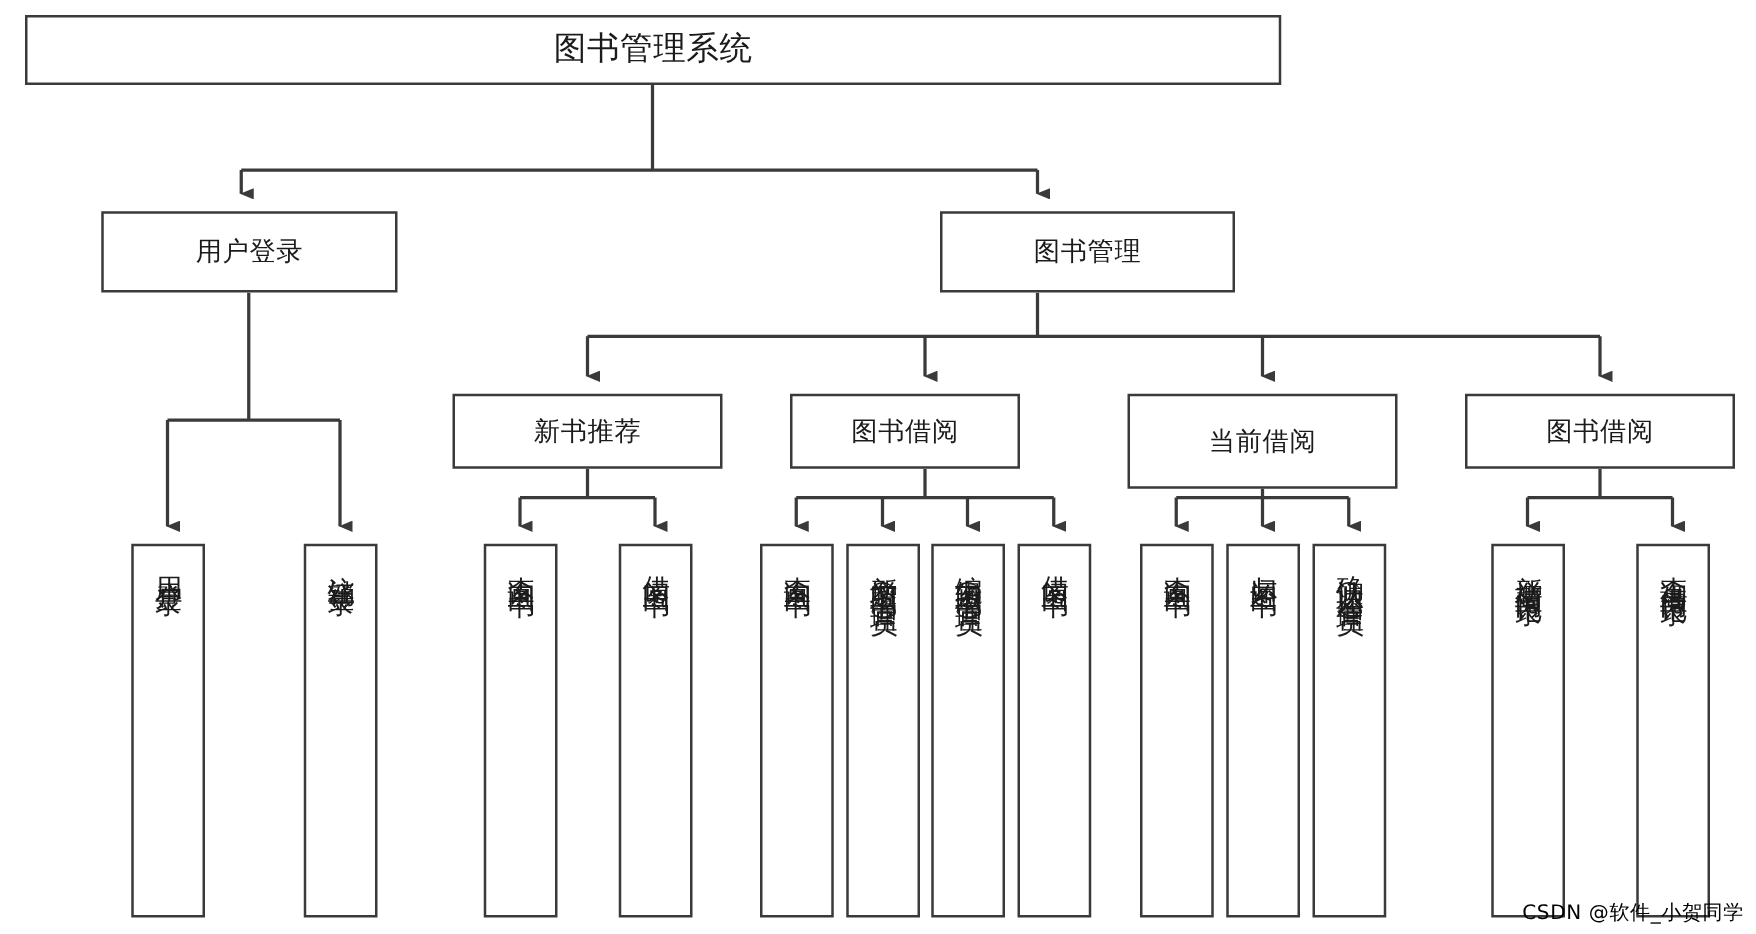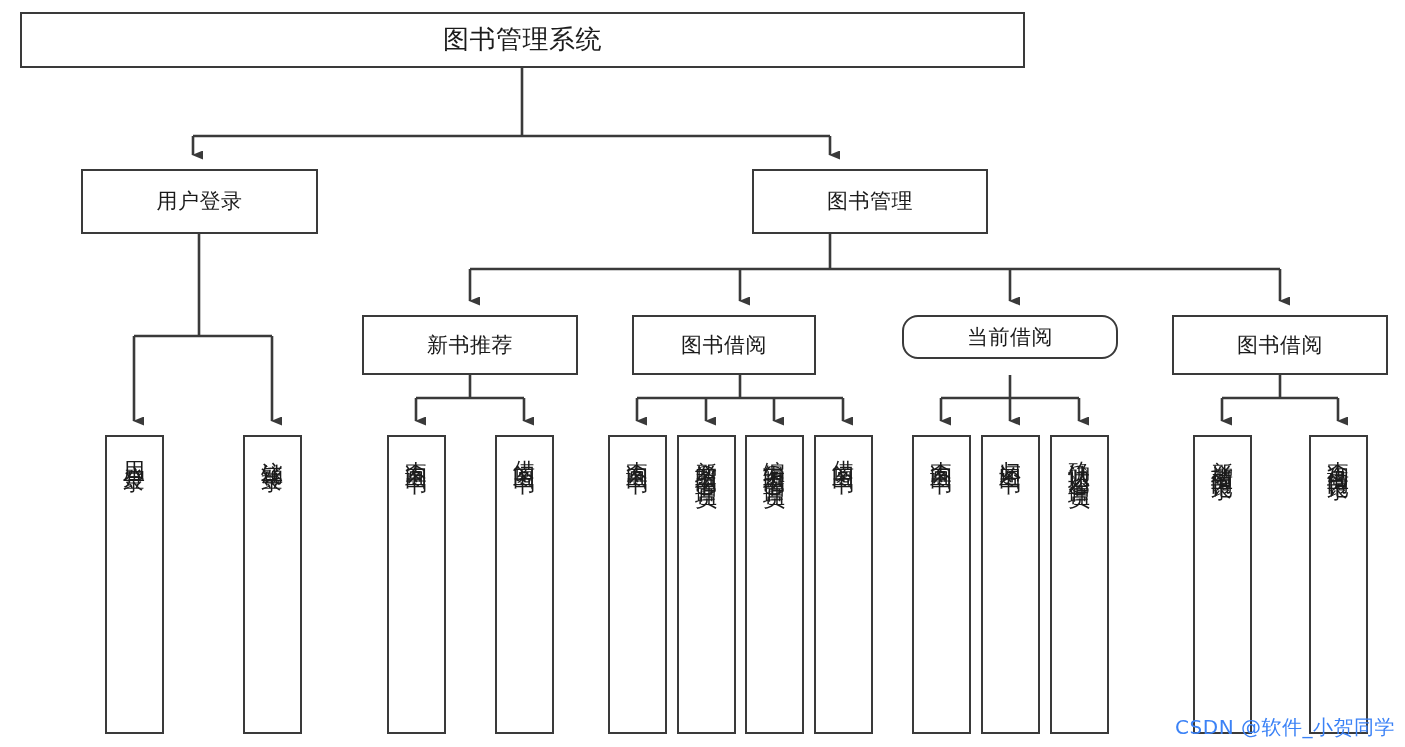--- a/index.html
+++ b/index.html
@@ -63,22 +63,22 @@
     font-size: 22px;
     line-height: 1.05;
     letter-spacing: 4px;
     white-space: normal;
     margin: 0 auto;
   }
   .watermark {
     position: absolute;
     right: 10px;
     bottom: 6px;
-    font-size: 20px;
-    color: #3b82f6;
+    font-size: 16px;
+    color: #000000;
     letter-spacing: 0.5px;
     z-index: 5;
     white-space: nowrap;
   }
 </style>
 </head>
 <body>
 
 <div id="diagram-canvas">
 
@@ -145,21 +145,21 @@
   </div>
 
   <div class="node branch" style="left:362px; top:315px; width:216px; height:60px;">
     <span class="node-label">新书推荐</span>
   </div>
 
   <div class="node branch" style="left:632px; top:315px; width:184px; height:60px;">
     <span class="node-label">图书借阅</span>
   </div>
 
-  <div class="node branch" style="left:902px; top:315px; width:216px; height:44px;border-radius:16px;">
+  <div class="node branch" style="left:902px; top:315px; width:216px; height:76px;">
     <span class="node-label">当前借阅</span>
   </div>
 
   <div class="node branch" style="left:1172px; top:315px; width:216px; height:60px;">
     <span class="node-label">图书借阅</span>
   </div>
 
   <div class="node leaf" style="left:105px; top:435px; width:59px; height:299px;">
     <span class="node-label">用户登录</span>
   </div>

